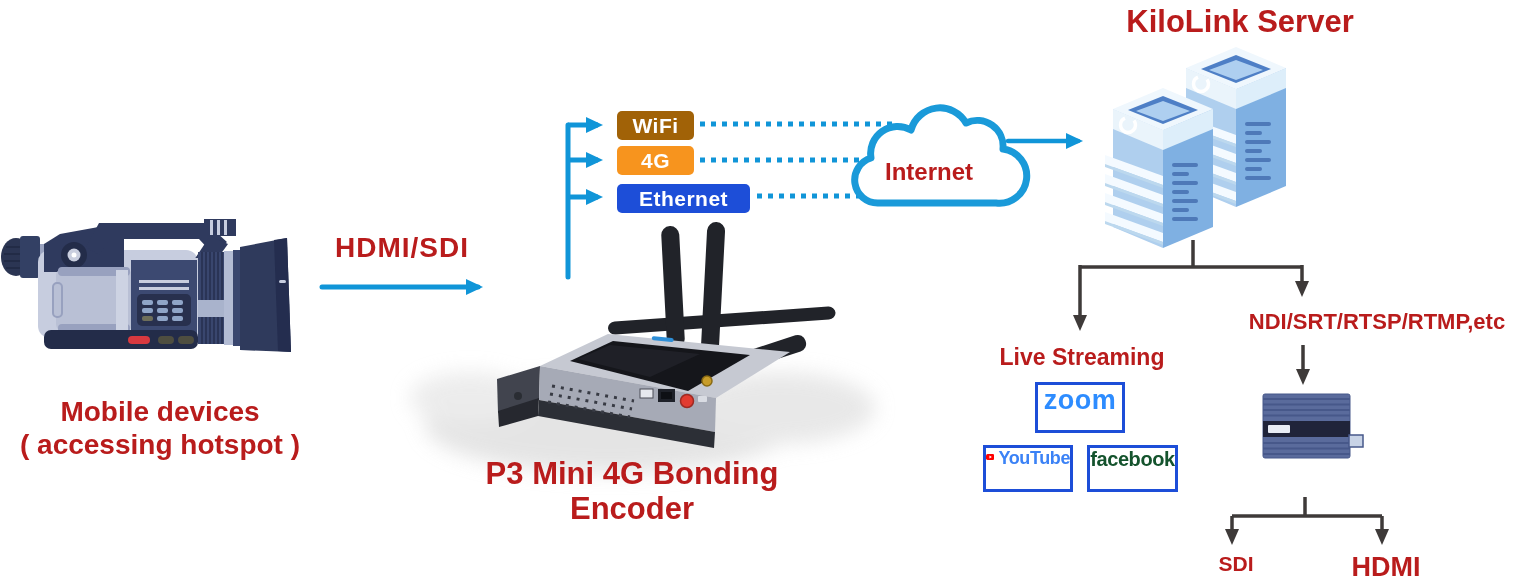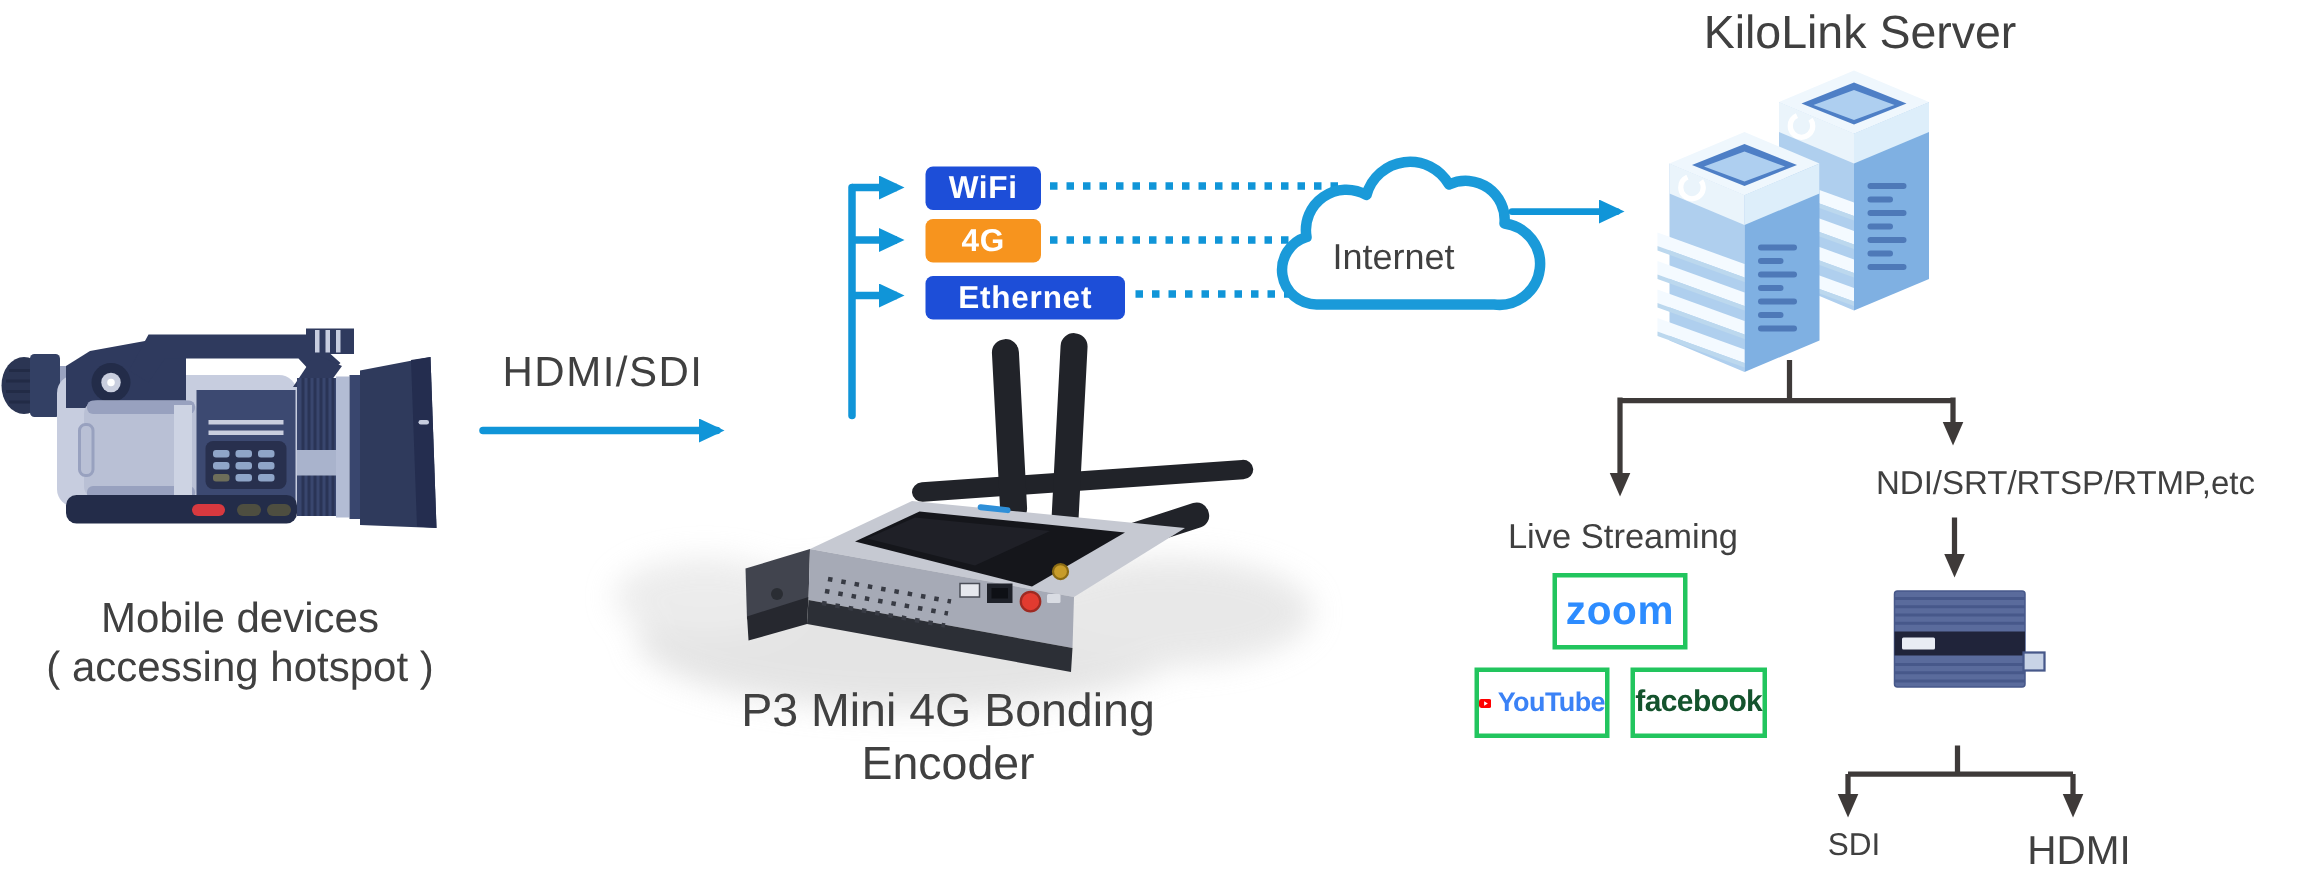--- a/index.html
+++ b/index.html
@@ -1,29 +1,29 @@
 <!DOCTYPE html>
 <html><head>
 <meta charset="utf-8">
 <style>
   html,body{margin:0;padding:0;background:#fff;}
   .canvas{
     position:relative;width:1536px;height:585px;overflow:hidden;background:#ffffff;
     font-family:"Liberation Sans",sans-serif;
   }
   .abs{position:absolute;}
-  .cap{color:#404040;font-weight:normal;text-align:center;transform:translateX(-50%);white-space:nowrap;}
+  .cap{color:#b91c1c;font-weight:bold;text-align:center;transform:translateX(-50%);white-space:nowrap;}
   #diagram-svg{position:absolute;left:0;top:0;}
   .netbox{
     position:absolute;display:flex;align-items:center;justify-content:center;
     color:#fff;font-weight:bold;font-size:21px;border-radius:5px;letter-spacing:.5px;
   }
   .mediabox{
-    position:absolute;background:#fff;border:3px solid #22c55e;box-sizing:border-box;
-    display:flex;align-items:center;justify-content:center;
+    position:absolute;background:#fff;border:3px solid #1d4ed8;box-sizing:border-box;
+    display:flex;justify-content:center;
   }
   .zoom-txt{font-weight:bold;font-size:27px;letter-spacing:.5px;}
   .fb-txt{font-weight:bold;font-size:20px;letter-spacing:-0.4px;}
   .yt-txt{font-weight:bold;font-size:18px;color:#3b82f6;letter-spacing:-0.4px;margin-left:4px;}
 </style>
 </head>
 <body>
 
 <div class="canvas">
 
@@ -250,21 +250,21 @@
   </svg>
 
   <div class="abs cap" style="left:160px;top:396px;font-size:28px;">Mobile devices</div>
   <div class="abs cap" style="left:160px;top:429px;font-size:28px;">( accessing hotspot )</div>
 
   <div class="abs cap" style="left:402px;top:232px;font-size:28px;letter-spacing:1px;">HDMI/SDI</div>
 
   <div class="abs cap" style="left:632px;top:456px;font-size:31px;">P3 Mini 4G Bonding</div>
   <div class="abs cap" style="left:632px;top:491px;font-size:31px;">Encoder</div>
 
-  <div class="netbox" style="left: 617px; top: 111px; width: 77px; height: 29px; background-color: #1d4ed8;">
+  <div class="netbox" style="left: 617px; top: 111px; width: 77px; height: 29px; background-color: #a16207;">
     <span>WiFi</span>
   </div>
   <div class="netbox" style="left: 617px; top: 146px; width: 77px; height: 29px; background-color: rgb(247, 148, 30);">
     <span>4G</span>
   </div>
   <div class="netbox" style="left: 617px; top: 184px; width: 133px; height: 29px; background-color: #1d4ed8;">
     <span>Ethernet</span>
   </div>
 
   <div class="abs cap" style="left:929px;top:158px;font-size:24px;">Internet</div>

